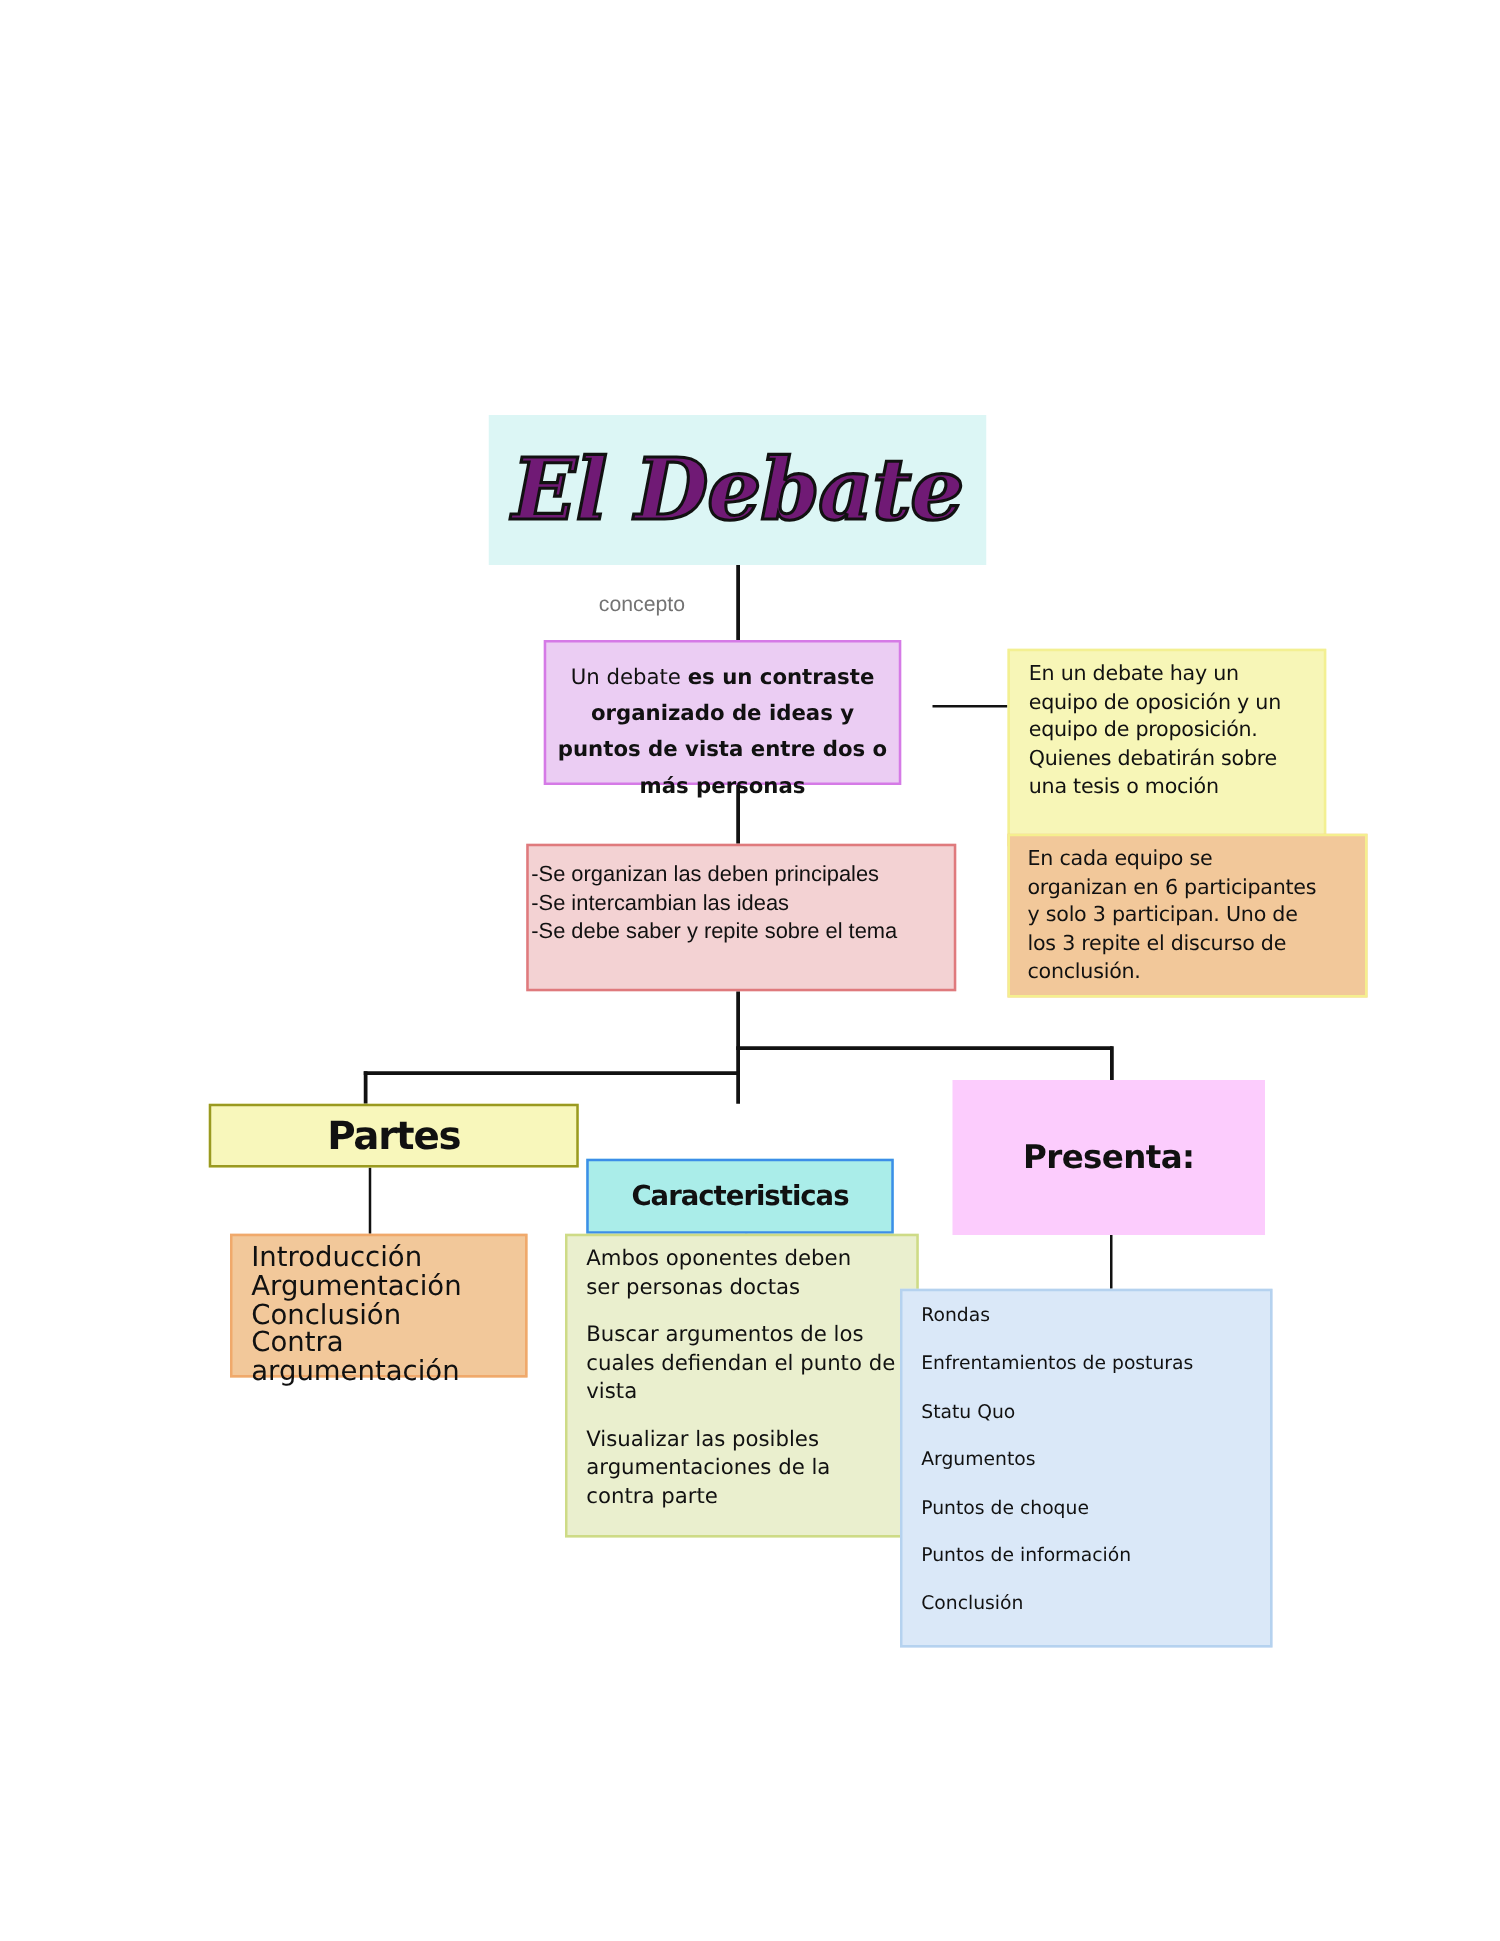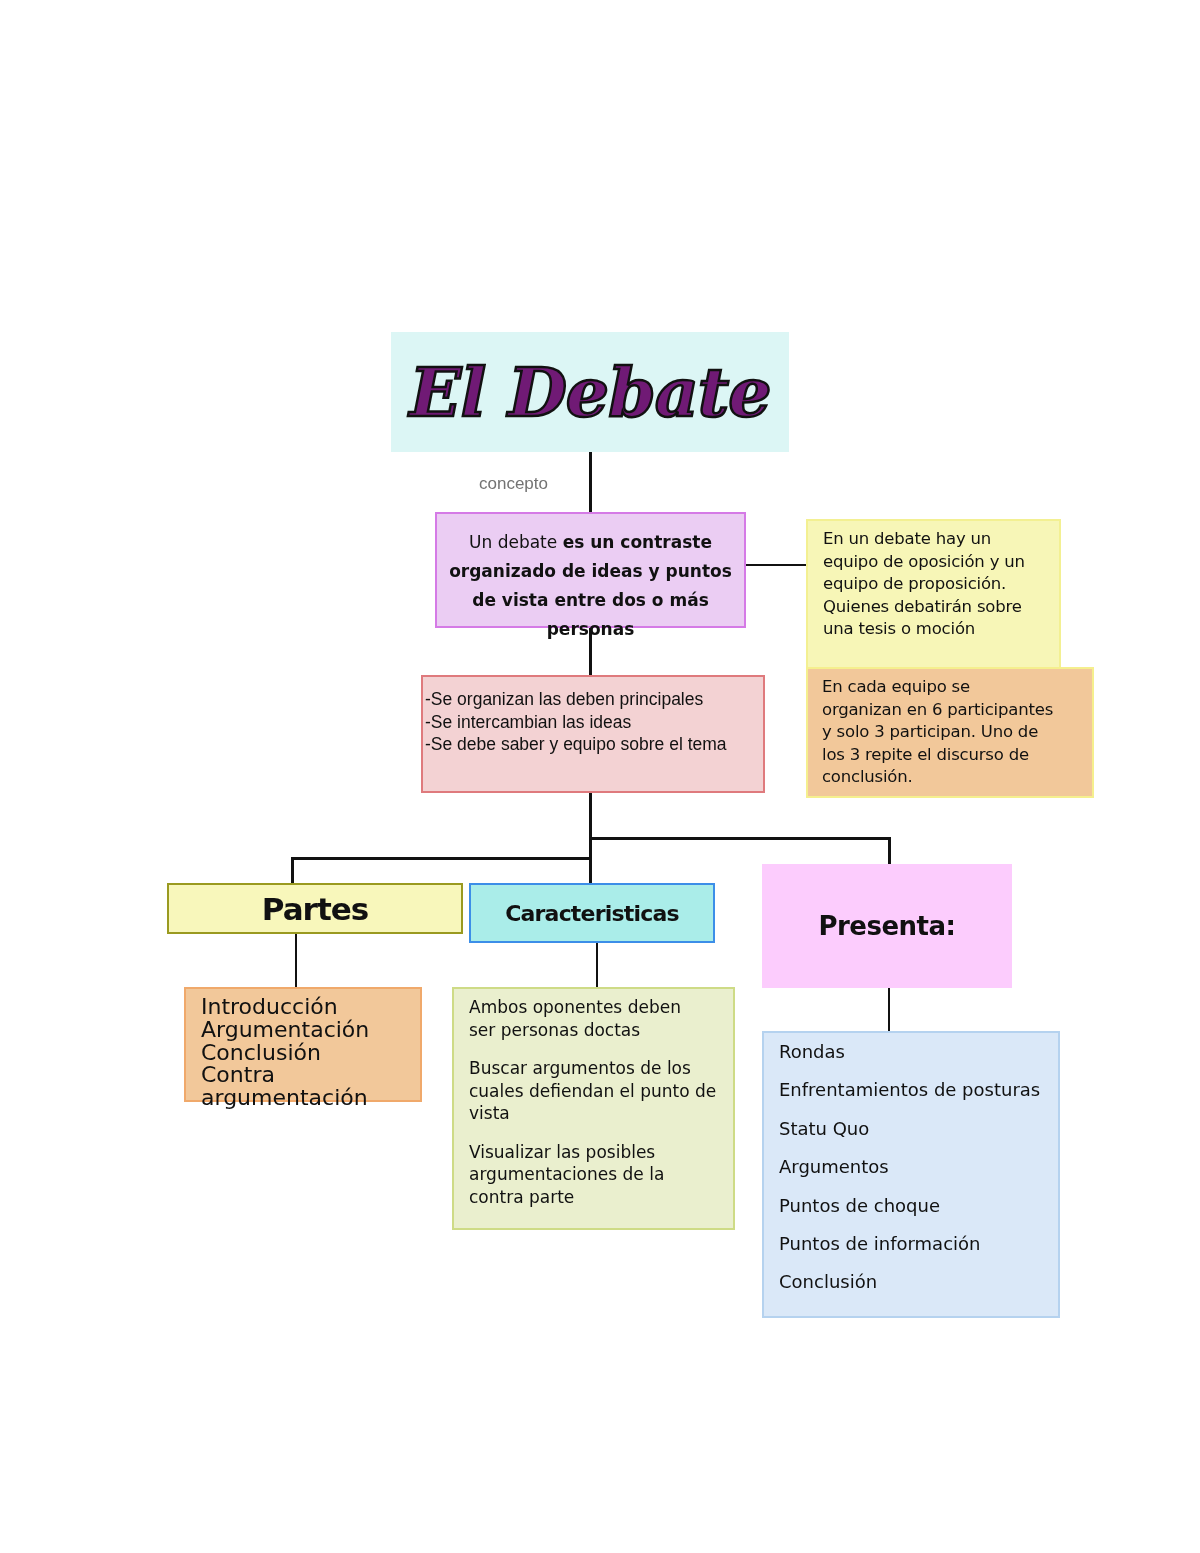--- a/index.html
+++ b/index.html
@@ -18,21 +18,21 @@
       font-family: "DejaVu Serif", serif; font-style: italic; font-weight: bold;
       font-size: 68px; color: #701a75;
       -webkit-text-stroke: 2.5px #111;
       letter-spacing: -1px;
     }
     .concept-label {
       position: absolute; left: 479px; top: 474px; font-size: 17px;
       font-family: "Liberation Sans", sans-serif; color: #737373;
     }
     .def-box {
-      left: 435px; top: 512px; width: 311px; height: 116px;
+      left: 435px; top: 512px; width: 286px; height: 116px;
       background: #ebcdf3; border: 2.5px solid #d57ae6;
       text-align: center; font-size: 17px; line-height: 29px;
       padding-top: 14px; font-family: "DejaVu Sans", sans-serif;
     }
     .def-box b { font-weight: bold; }
     .info-box {
       left: 806px; top: 503px; width: 255px; height: 158px;
       background: #f7f6b7; border: 2.5px solid #f3f092;
       font-size: 16.5px; line-height: 22.5px; padding: 7px 0 0 15px;
       font-family: "DejaVu Sans", sans-serif; letter-spacing: -0.2px; margin-top: 16px;
@@ -50,21 +50,21 @@
       padding: 11px 0 0 2px;
     }
     .traits-box div { white-space: nowrap; }
     .partes-h {
       left: 167px; top: 883px; width: 296px; height: 51px;
       background: #f8f7bb; border: 2.5px solid #9a9a20;
       display: flex; align-items: center; justify-content: center;
       font-size: 31px; font-weight: bold; letter-spacing: -1px;
     }
     .carac-h {
-      left: 469px; top: 883px; width: 246px; height: 60px;
+      left: 469px; top: 927px; width: 246px; height: 60px;
       background: #aaede9; border: 2.5px solid #3c8ee8;
       display: flex; align-items: center; justify-content: center;
       font-size: 22px; font-weight: bold; letter-spacing: -0.8px;
     }
     .presenta-h {
       left: 762px; top: 864px; width: 250px; height: 124px;
       background: #fcccfd;
       display: flex; align-items: center; justify-content: center;
       font-size: 26px; font-weight: bold; letter-spacing: -0.5px;
     }
@@ -73,23 +73,23 @@
       background: #f2c89a; border: 2.5px solid #f0a96b;
       font-size: 22px; line-height: 22.8px; padding: 7px 0 0 15px;
     }
     .carac-list {
       left: 452px; top: 987px; width: 283px; height: 243px;
       background: #eaefce; border: 2.5px solid #cedb86;
       font-size: 17px; line-height: 22.5px; padding: 7px 0 0 15px;
     }
     .carac-list p { margin: 0 0 16px 0; }
     .present-list {
-      left: 762px; top: 1031px; width: 298px; height: 287px;
+      left: 720px; top: 1031px; width: 298px; height: 287px;
       background: #dae8f8; border: 2.5px solid #b5d2ef;
-      font-size: 18px; padding: 7px 0 0 15px;
+      font-size: 15px; padding: 7px 0 0 15px;
     }
     .present-list div { height: 38.4px; line-height: 24px; }
   </style>
 </head>
 <body>
 
 <div class="line" style="left:589px;top:452px;width:2.5px;height:60px;"></div>
 <div class="line" style="left:746px;top:564px;width:60px;height:1.5px;"></div>
 <div class="line" style="left:932px;top:636px;width:1.5px;height:31px;"></div>
 <div class="line" style="left:589px;top:628px;width:2.5px;height:47px;"></div>
@@ -124,21 +124,21 @@
   <div>En cada equipo se</div>
   <div>organizan en 6 participantes</div>
   <div>y solo 3 participan. Uno de</div>
   <div>los 3 repite el discurso de</div>
   <div>conclusión.</div>
 </div>
 
 <div class="box traits-box">
   <div>-Se organizan las deben principales</div>
   <div>-Se intercambian las ideas</div>
-  <div>-Se debe saber y equipo sobre el tema</div>
+  <div>-Se debe saber y repite sobre el tema</div>
 </div>
 
 <div class="box partes-h">Partes</div>
 <div class="box carac-h">Caracteristicas</div>
 <div class="box presenta-h">Presenta:</div>
 
 <div class="box partes-list">
   <div>Introducción</div>
   <div>Argumentación</div>
   <div>Conclusión</div>

